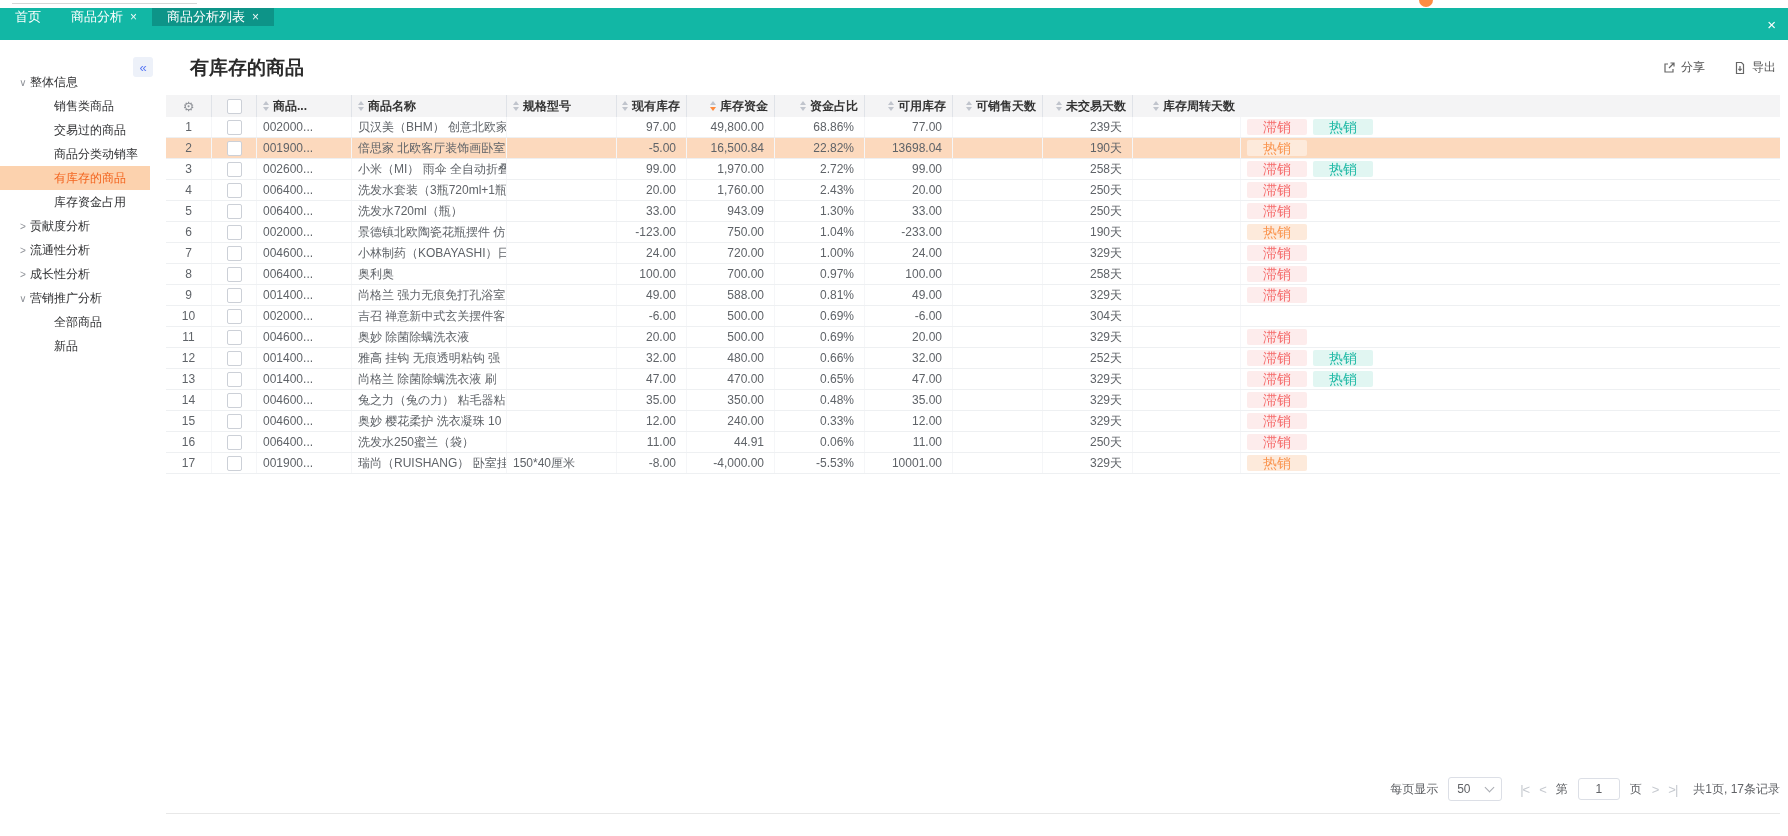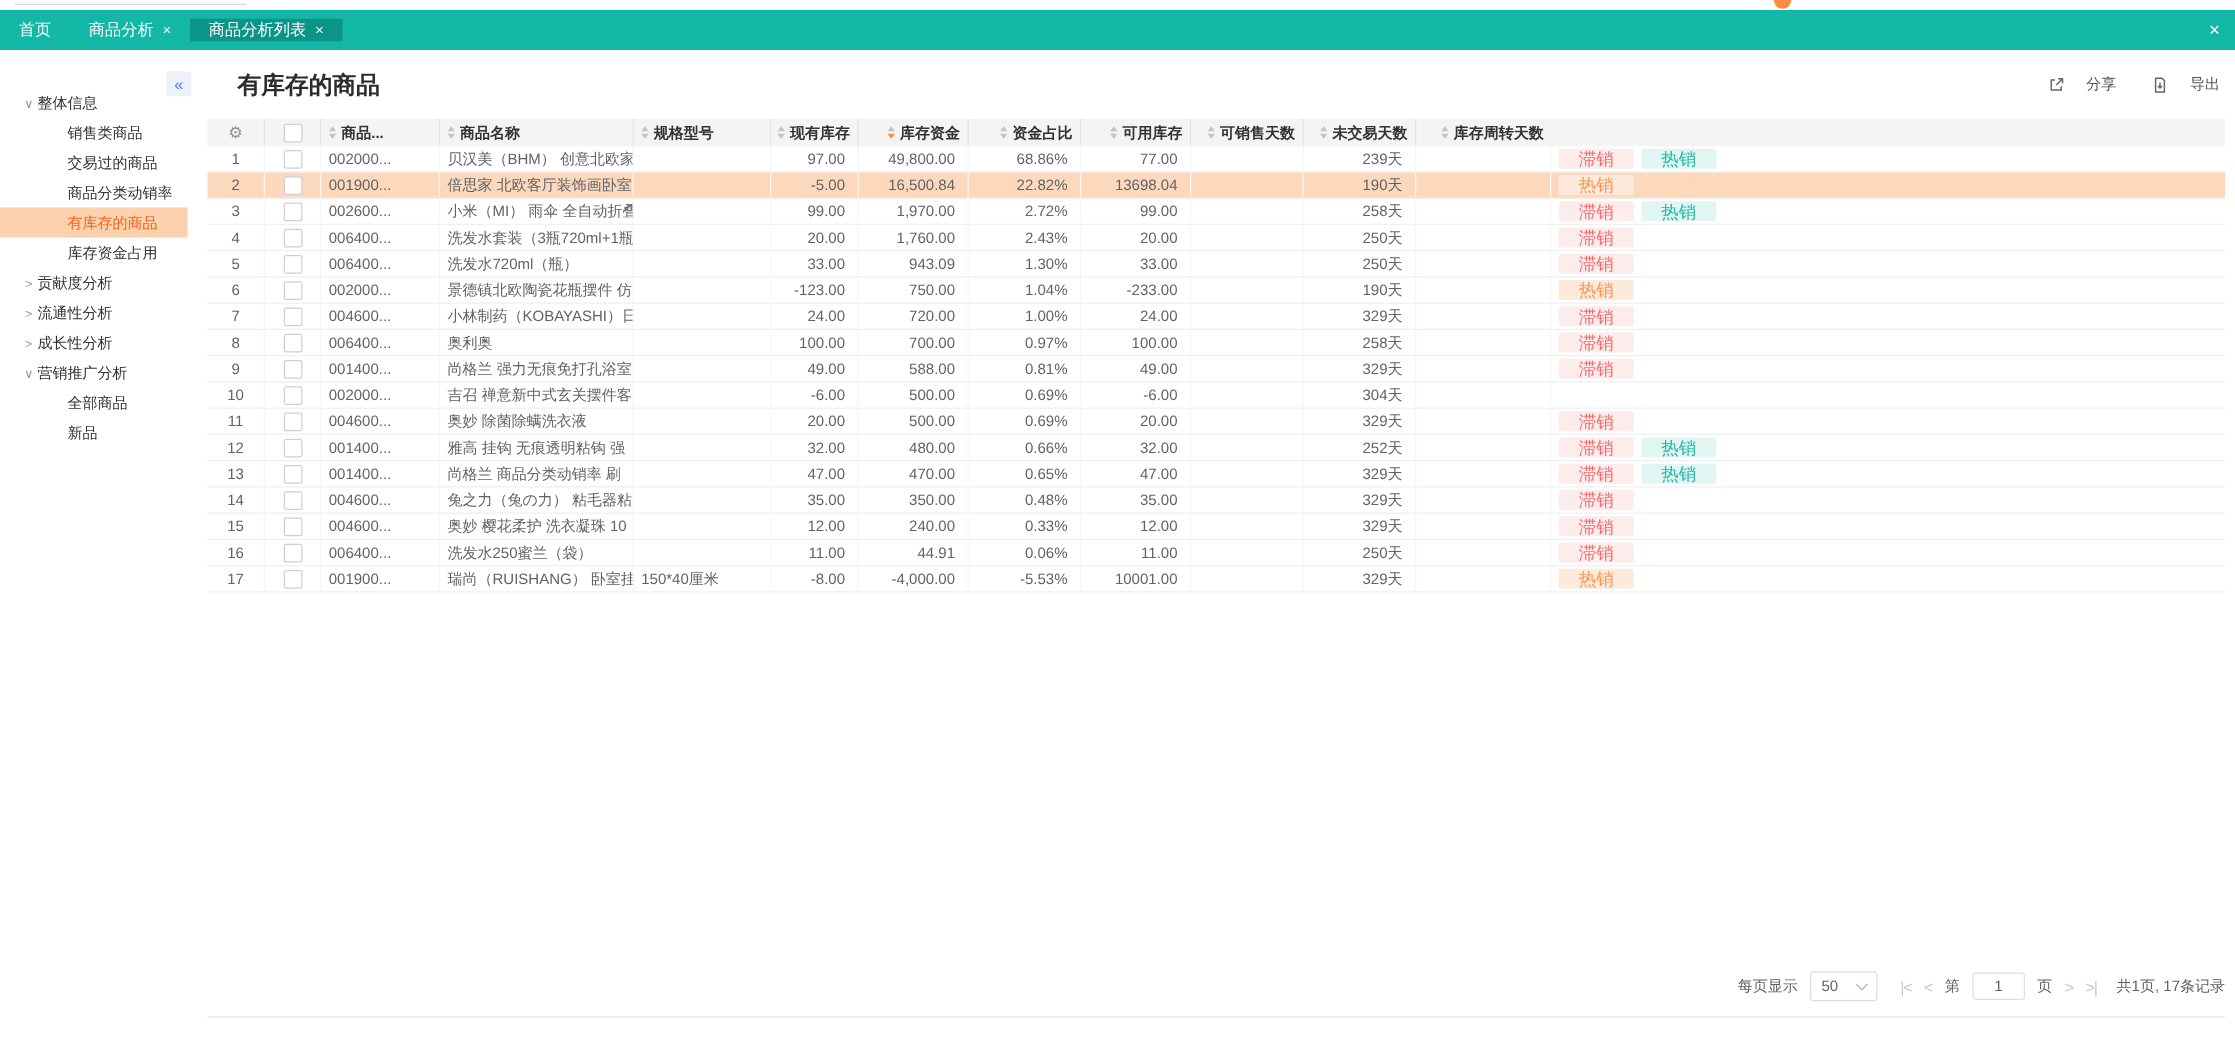--- a/index.html
+++ b/index.html
@@ -6,21 +6,21 @@
   body{
     width:1788px;height:836px;position:relative;overflow:hidden;
     background:#fff;font-family:"Liberation Sans","DejaVu Sans",sans-serif;
     -webkit-font-smoothing:antialiased;
   }
   
   .topstrip{height:8px;background:#fff;position:relative}
   .topline{position:absolute;left:12px;top:3px;width:185px;height:1px;background:#d6d6d6}
   .orange-dot{position:absolute;left:1419px;top:-7px;width:14px;height:14px;border-radius:50%;background:#ff8c42}
   
-  .tabbar{height:32px;background:#12b7a5;display:flex;align-items:center;position:relative}
+  .tabbar{height:32px;background:#12b7a5;display:flex;align-items:flex-start;position:relative}
   .tab{display:flex;align-items:center;padding:0 15px;color:#fff;font-size:13px;cursor:pointer;white-space:nowrap}
   .tab.active{background:#0d9488}
   .tab-close{margin-left:7px;font-size:12px;opacity:.92;cursor:pointer}
   .bar-close{position:absolute;right:8px;top:0;height:32px;display:flex;align-items:center;color:#fff;font-size:15px;cursor:pointer;padding:0 4px}
   
   .workspace{display:flex;height:796px;position:relative}
   .collapse-btn{position:absolute;left:133px;top:17px;width:20px;height:20px;background:#edf1f9;color:#5b79f5;
     border-radius:3px;display:flex;align-items:center;justify-content:center;font-size:13px;cursor:pointer;z-index:5}
   
   .sidebar{width:150px;flex:0 0 150px;padding-top:30px;background:#fff}
@@ -32,21 +32,21 @@
   
   .main{flex:1;padding:0 8px 0 16px;position:relative;min-width:0}
   .main-header{height:55px;display:flex;align-items:center}
   .page-title{font-size:19px;font-weight:bold;color:#2b2b2b;margin-left:24px}
   .search-wrap{display:flex;align-items:center;margin-left:28px;border-bottom:1px solid #e8e8e8;height:30px;padding:0 4px;width:225px}
   .search-input{border:none;outline:none;font-size:12px;color:#333;width:175px;background:transparent}
   .search-input::placeholder{color:#c0c4cc}
   .mag{position:relative;width:10px;height:10px;border:2px solid #ff8a1e;border-radius:50%;margin-left:18px;flex:0 0 auto;cursor:pointer}
   .mag::after{content:'';position:absolute;width:6px;height:2px;background:#ff8a1e;transform:rotate(45deg);left:8px;top:10px}
   .actions{margin-left:auto;display:flex;align-items:center;gap:28px;color:#555;font-size:12px;margin-right:4px}
-  .action{display:flex;align-items:center;gap:17px;cursor:pointer;color:#555}
+  .action{display:flex;align-items:center;gap:5px;cursor:pointer;color:#555}
   .action svg{display:block}
   
   .thead{display:flex;height:22px;background:#f4f4f5;align-items:center;font-size:12px;color:#333;font-weight:bold}
   .th{display:flex;align-items:center;height:100%;box-sizing:border-box;border-right:1px solid #e0e3e8;padding:0 6px;white-space:nowrap;overflow:hidden;cursor:pointer}
   .th:last-child{border-right:none}
   .th.right{justify-content:flex-end}
   .th.center{justify-content:center}
   .gear{font-size:13px;color:#909399;font-weight:normal}
   .sort{display:inline-flex;flex-direction:column;align-items:center;margin-right:4px;flex:0 0 auto}
   .sort i{display:block;width:0;height:0;border-left:3.5px solid transparent;border-right:3.5px solid transparent}
@@ -467,21 +467,21 @@
             <span class="tag red">滞销</span>
             <span class="tag teal">热销</span>
           </div>
         </div>
         <div class="trow">
           <div class="td col-num center">13</div>
           <div class="td col-cb center">
             <span class="checkbox"></span>
           </div>
           <div class="td col-code">001400...</div>
-          <div class="td col-name">尚格兰 商品分类动销率 刷</div>
+          <div class="td col-name">尚格兰 除菌除螨洗衣液 刷</div>
           <div class="td col-spec"></div>
           <div class="td col-stock right">47.00</div>
           <div class="td col-fund right">470.00</div>
           <div class="td col-ratio right">0.65%</div>
           <div class="td col-avail right">47.00</div>
           <div class="td col-sell right"></div>
           <div class="td col-notrade right">329天</div>
           <div class="td col-turn right"></div>
           <div class="td col-tags">
             <span class="tag red">滞销</span>

